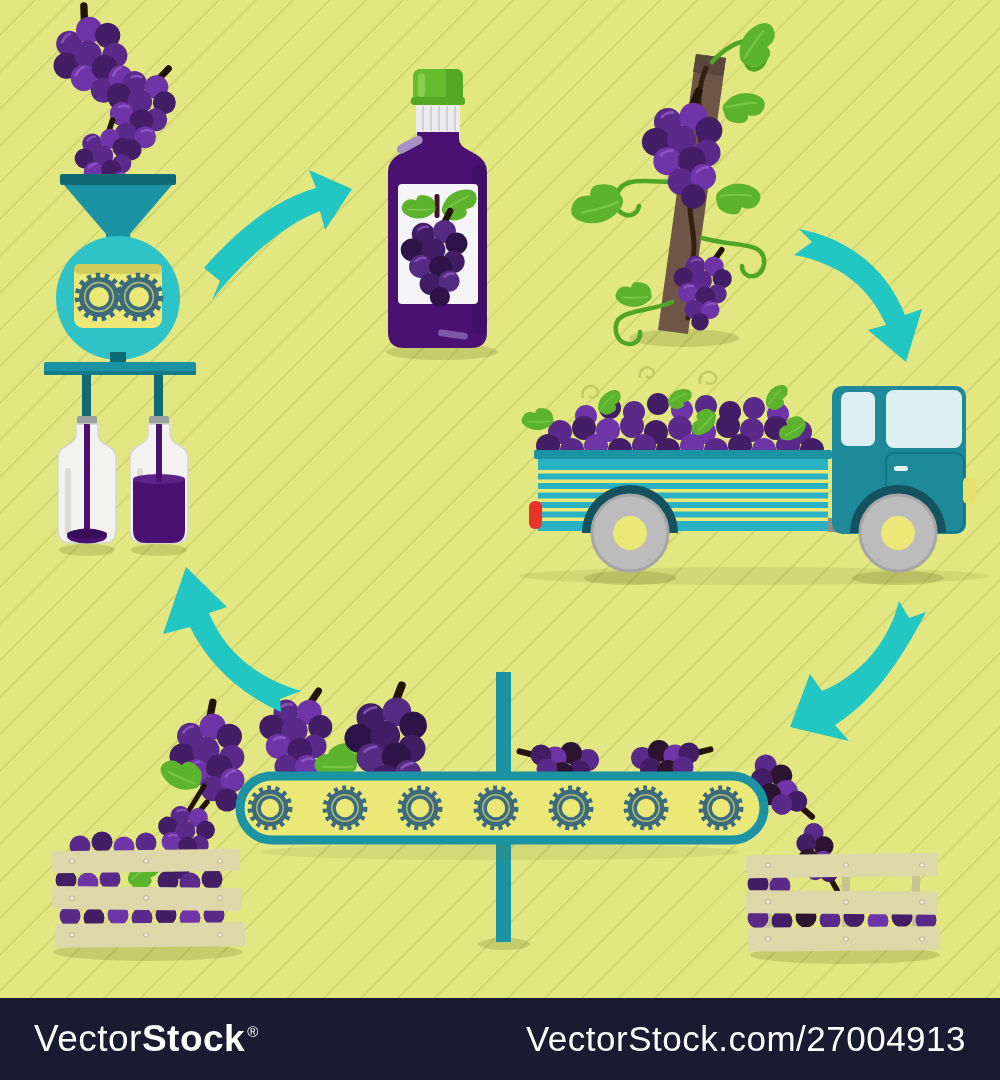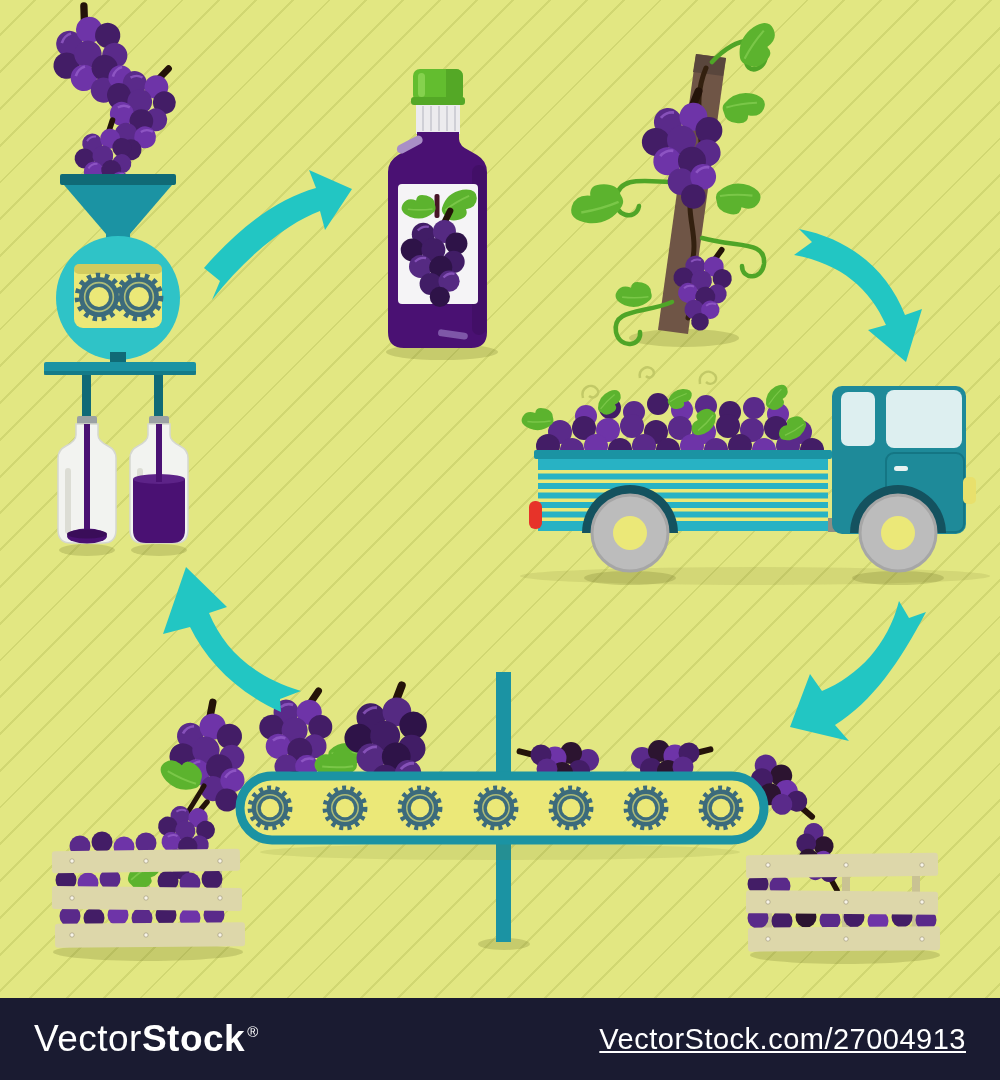--- a/index.html
+++ b/index.html
@@ -21,21 +21,21 @@
   .stage{position:relative;width:1000px;height:1080px;overflow:hidden;
     background-color:var(--background);
     background-image:repeating-linear-gradient(135deg, transparent 0 24px, rgba(148,158,55,.22) 24px 26px);}
   .art{position:absolute;left:0;top:0;display:block;}
   .wm-bar{position:absolute;left:0;top:998px;width:1000px;height:82px;
     background:var(--watermark-bar);display:flex;align-items:center;
     justify-content:space-between;padding:0 34px;box-sizing:border-box;}
   .wm-brand{color:var(--watermark-text);font-size:37px;letter-spacing:.5px;font-weight:400;}
   .wm-brand b{font-weight:700;}
   .wm-brand sup{font-size:15px;vertical-align:14px;margin-left:2px;font-weight:400;}
-  .wm-credit{color:var(--watermark-text);font-size:29px;letter-spacing:.5px;text-decoration:underline;}
+  .wm-credit{color:var(--watermark-text);font-size:35px;letter-spacing:.5px;}
 </style>
 </head>
 <body>
 
 <div class="stage">
 <svg class="art" width="1000" height="998" viewBox="0 0 1000 998">
   <defs>
     <g id="bunch">
       <rect x="6" y="-58" width="7" height="24" rx="3.5" fill="var(--stem-brown)" transform="rotate(26 9 -46)"></rect>
       <circle cx="-16" cy="-28" r="12.5" fill="var(--grape-mid)"></circle>

